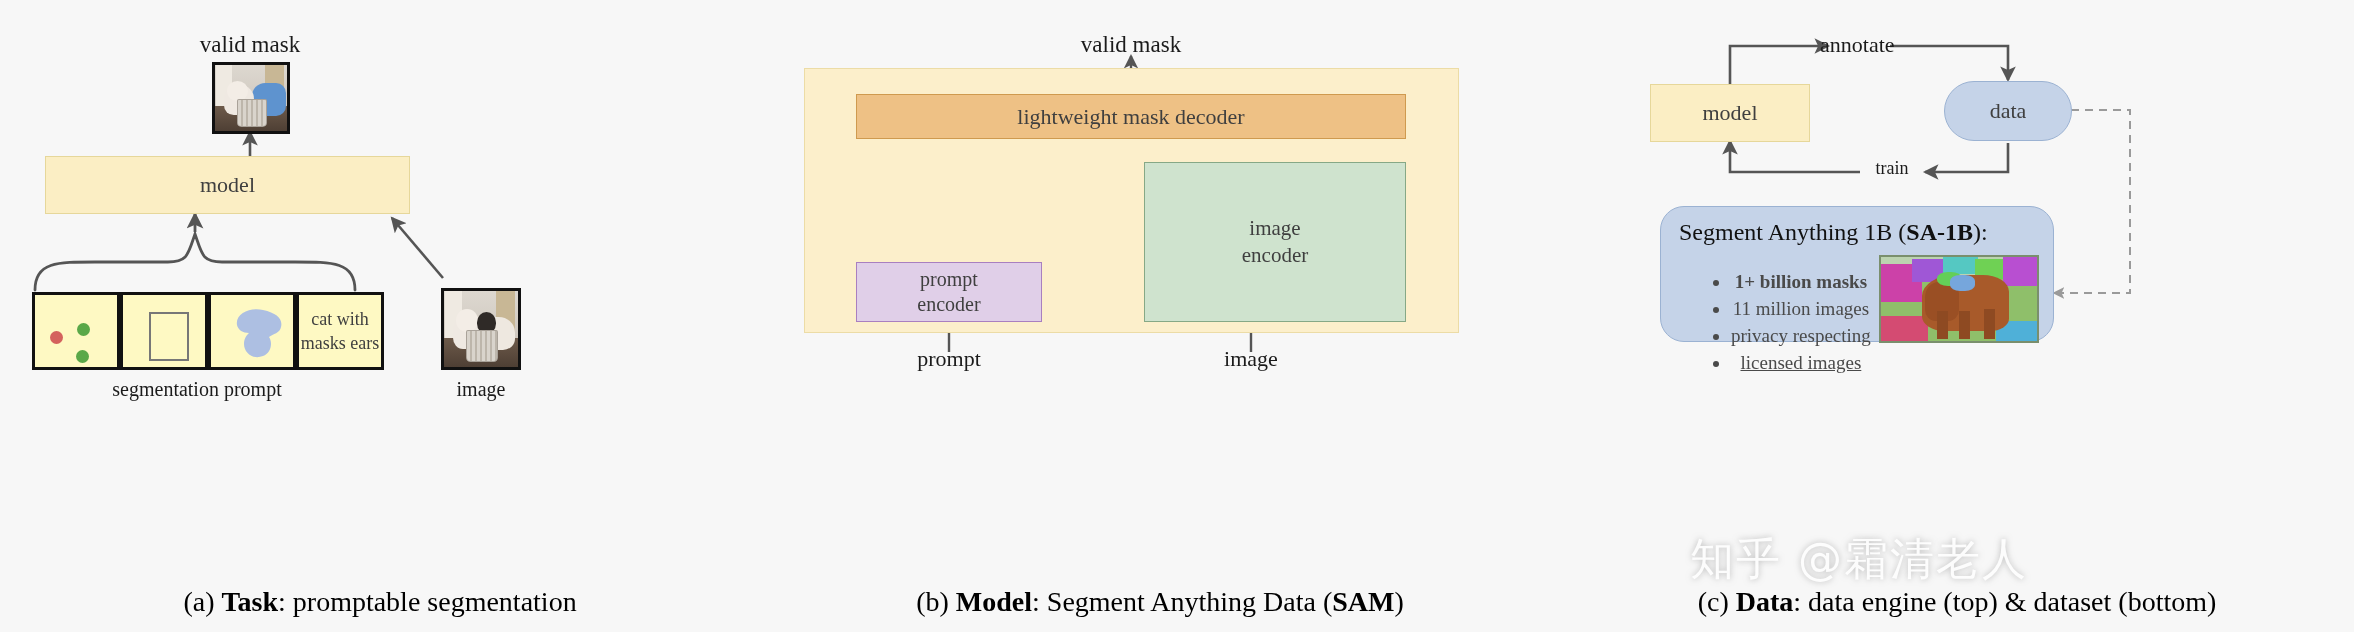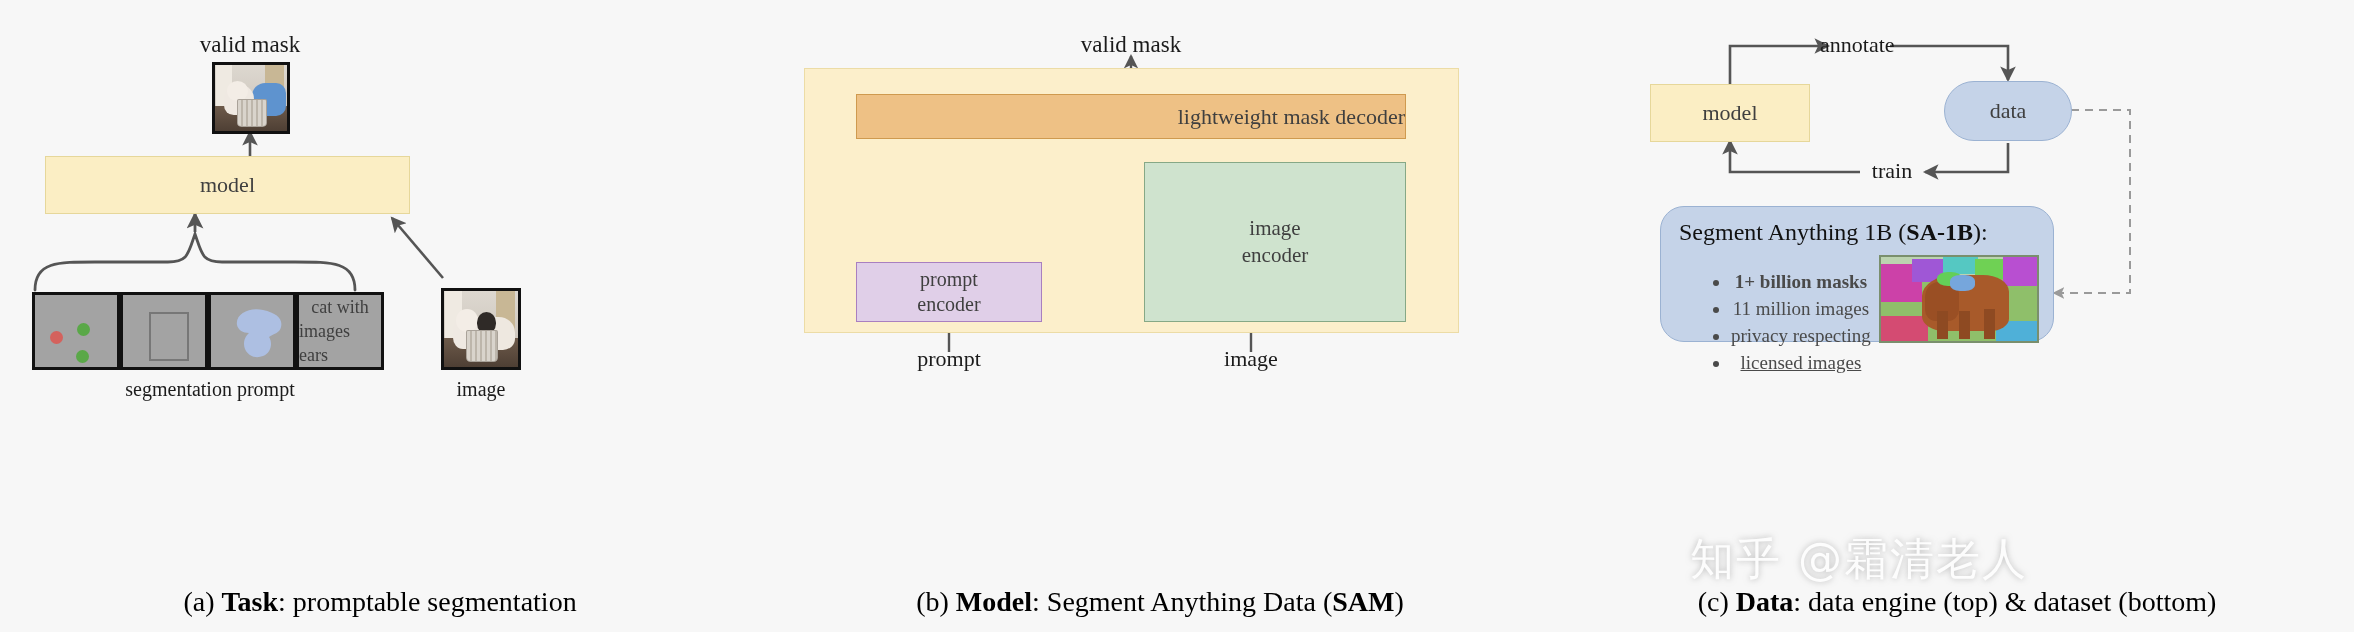--- a/index.html
+++ b/index.html
@@ -87,21 +87,21 @@
     width: 100%;
     height: 100%;
     overflow: visible;
     pointer-events: none;
   }
 
   
   .prompt-card {
     position: absolute;
     box-sizing: border-box;
-    background: #a3a3a3;
+    background: #fef9c3;
     border: 3px solid #111;
     overflow: hidden;
   }
   .dot { position: absolute; border-radius: 50%; }
   .dot-neg { background: #d4625d; }
   .dot-pos { background: #5aa848; }
   .bbox-rect {
     position: absolute;
     border: 2px solid #777;
     background: transparent;
@@ -232,25 +232,25 @@
         <path d="M26,30 C24,18 40,12 52,15 C66,18 72,24 70,32
                  C69,38 62,39 58,42 C62,48 60,58 52,61
                  C42,65 33,58 33,49 C33,43 36,40 38,38
                  C32,38 27,35 26,30 Z" fill="#adbfe2"></path>
       </svg>
     </div>
 
     <div class="prompt-card" style="left:296px; top:292px; width:88px; height:78px;">
       <div class="text-prompt">
         <span>cat with</span>
-        <span>images ears</span>
+        <span>masks ears</span>
       </div>
     </div>
 
-    <div class="lbl" style="left:110px; top:378px; width:200px; font-size:20px;">segmentation prompt</div>
+    <div class="lbl" style="left:97px; top:378px; width:200px; font-size:20px;">segmentation prompt</div>
 
     <div class="photo" style="left:441px; top:288px; width:80px; height:82px;">
       <div class="ph-layer sc-wall"></div>
       <div class="ph-layer sc-door"></div>
       <div class="ph-layer sc-panel"></div>
       <div class="ph-layer sc-floor"></div>
       <div class="ph-layer sc-cat2"></div>
       <div class="ph-layer sc-cat1"></div>
       <div class="ph-layer sc-cat1-head"></div>
       <div class="ph-layer sc-cat2-head"></div>
@@ -281,21 +281,21 @@
 
       <line x1="189" y1="352" x2="189" y2="316" stroke="#555" stroke-width="2.4" marker-end="url(#ah-b)"></line>
 
       <line x1="491" y1="352" x2="491" y2="320" stroke="#555" stroke-width="2.4" marker-end="url(#ah-b)"></line>
     </svg>
 
     <div class="lbl" style="left:291px; top:32px; width:160px; font-size:23px;">valid mask</div>
 
     <div class="box outer-yellow" style="left:44px; top:68px; width:655px; height:265px;"></div>
 
-    <div class="box orange-box" style="left:96px; top:94px; width:550px; height:45px;justify-content:flex-end;">
+    <div class="box orange-box" style="left:96px; top:94px; width:550px; height:45px;">
       <span class="lbl-gray" style="font-size:22px;">lightweight mask decoder</span>
     </div>
 
     <div class="box green-box" style="left:384px; top:162px; width:262px; height:160px; flex-direction:column;">
       <span class="lbl-gray" style="font-size:21px; line-height:1.3;">image</span>
       <span class="lbl-gray" style="font-size:21px; line-height:1.3;">encoder</span>
     </div>
 
     <div class="box purple-box" style="left:96px; top:262px; width:186px; height:60px; flex-direction:column;">
       <span class="lbl-gray" style="font-size:20px; line-height:1.25;">prompt</span>
@@ -327,21 +327,21 @@
       <path d="M330,46 L448,46 L448,80" fill="none" stroke="#555" stroke-width="2.6" marker-end="url(#ah-c)"></path>
 
       <path d="M448,143 L448,172 L365,172" fill="none" stroke="#555" stroke-width="2.6" marker-end="url(#ah-c)"></path>
 
       <path d="M300,172 L170,172 L170,141" fill="none" stroke="#555" stroke-width="2.6" marker-end="url(#ah-c)"></path>
 
       <path d="M511,110 L570,110 L570,293 L494,293" fill="none" stroke="#9a9a9a" stroke-width="2" stroke-dasharray="8 6" marker-end="url(#ah-c-d)"></path>
     </svg>
 
     <div class="lbl" style="left:260px; top:32px; width:64px; font-size:22px;">annotate</div>
-    <div class="lbl" style="left:300px; top:158px; width:64px; font-size:22px;">train</div>
+    <div class="lbl" style="left:300px; top:158px; width:64px; font-size:18px;">train</div>
 
     <div class="box yellow-box" style="left:90px; top:84px; width:160px; height:58px;">
       <span class="lbl-gray" style="font-size:22px;">model</span>
     </div>
 
     <div class="box blue-box" style="left:384px; top:81px; width:128px; height:60px; border-radius:30px;">
       <span class="lbl-gray" style="font-size:22px;">data</span>
     </div>
 
     <div class="box blue-box" style="left:100px; top:206px; width:394px; height:136px; border-radius:24px; display:block;">

